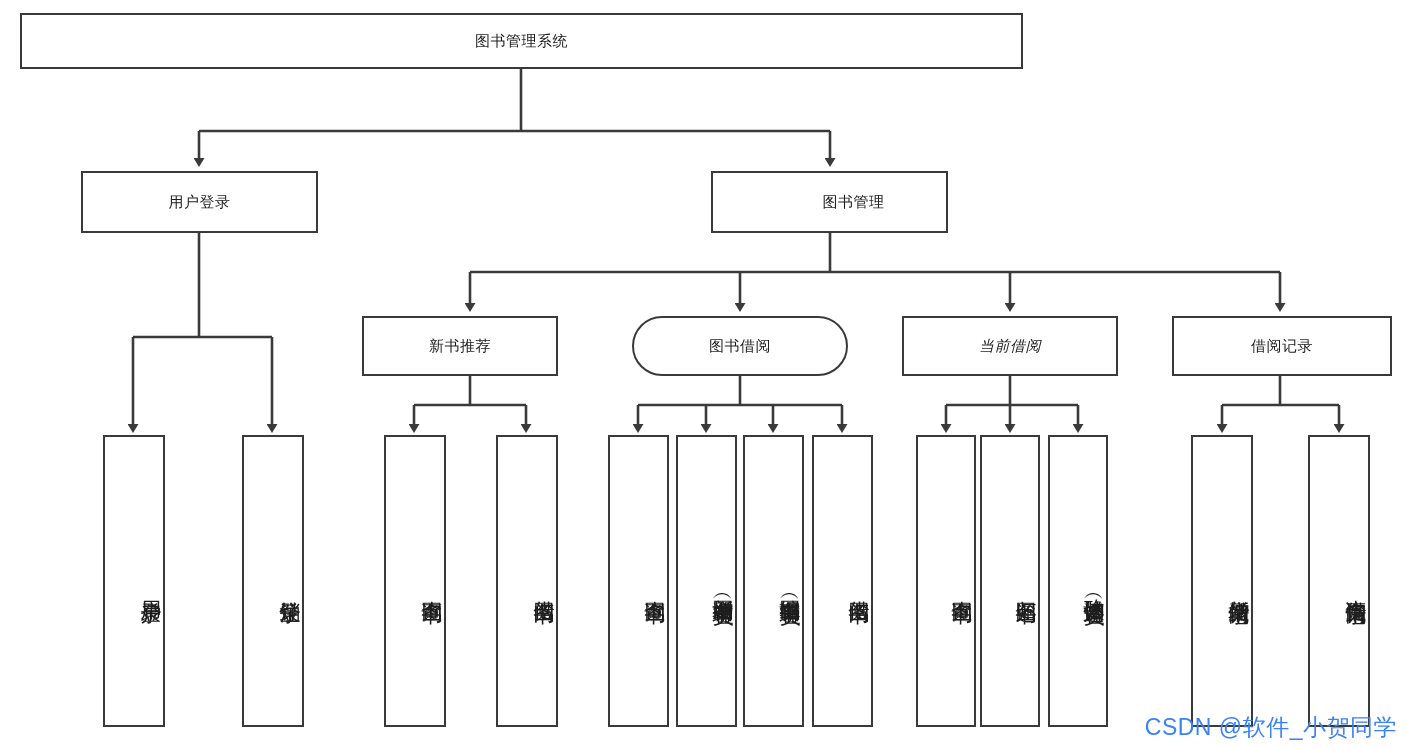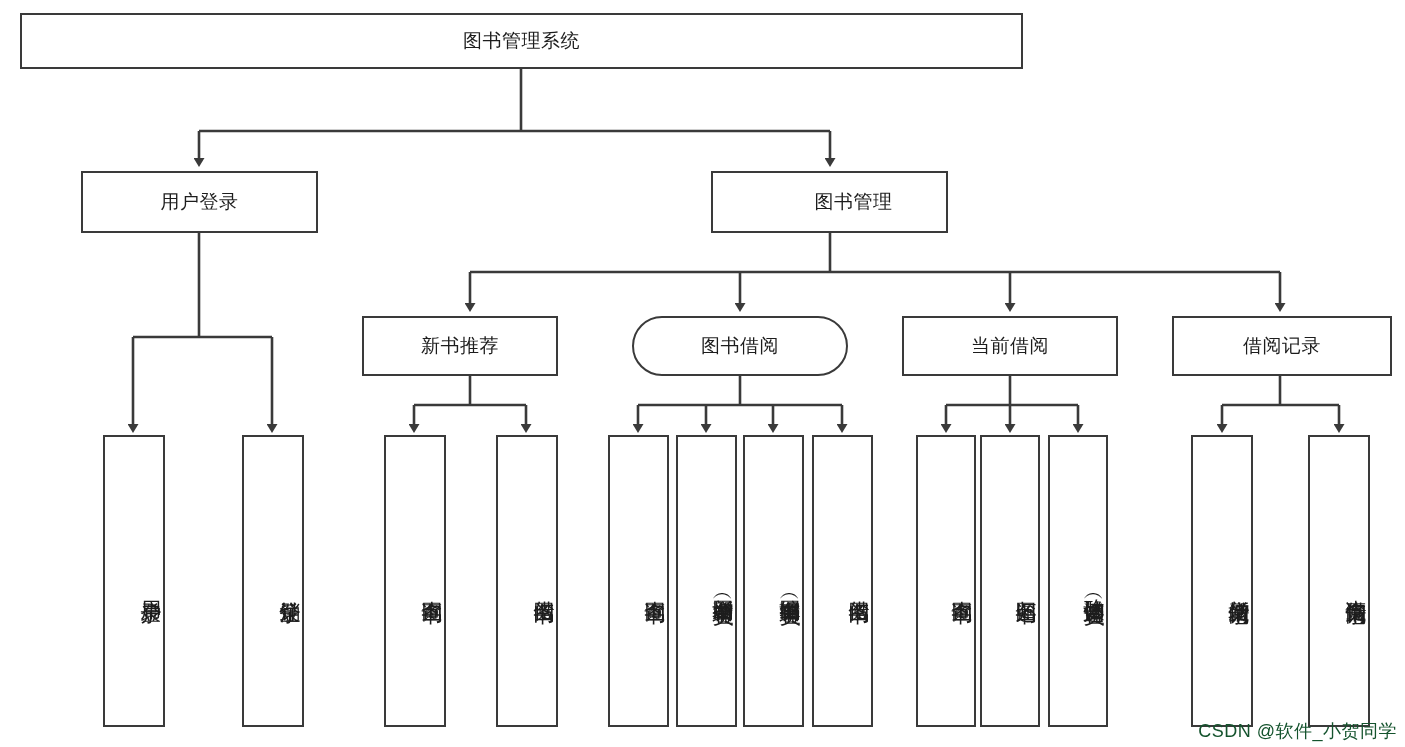--- a/index.html
+++ b/index.html
@@ -29,21 +29,21 @@
     position: absolute;
     box-sizing: border-box;
     background: #ffffff;
     border: 2px solid #3a3a3a;
     display: flex;
     align-items: center;
     justify-content: center;
     color: #1d1d1d;
   }
   .node.h {
-    font-size: 19px;
+    font-size: 15px;
     line-height: 1.2;
     letter-spacing: 0.5px;
   }
   .node.v {
     font-size: 21px;
     line-height: 1.12;
     letter-spacing: 1px;
     writing-mode: vertical-rl;
     text-orientation: upright;
     align-items: flex-start;
@@ -56,22 +56,22 @@
   }
   .node.v .lbl {
     writing-mode: vertical-rl;
     text-orientation: upright;
     white-space: nowrap;
   }
   #watermark {
     position: absolute;
     right: 8px;
     bottom: 4px;
-    font-size: 18px;
-    color: #14532d;
+    font-size: 23px;
+    color: #3b82f6;
     letter-spacing: 0.5px;
     white-space: nowrap;
     user-select: none;
   }
 </style>
 </head>
 <body>
 
 <div id="canvas">
 
@@ -138,21 +138,21 @@
   <div class="node h" style="left:711px; top:171px; width:237px; height:62px;padding-left:48px;">
     <span class="lbl">图书管理</span>
   </div>
 
   <div class="node h" style="left:362px; top:316px; width:196px; height:60px;">
     <span class="lbl">新书推荐</span>
   </div>
   <div class="node h" style="left:632px; top:316px; width:216px; height:60px;border-radius:30px;">
     <span class="lbl">图书借阅</span>
   </div>
-  <div class="node h" style="left:902px; top:316px; width:216px; height:60px;">
+  <div class="node h" style="left:902px; top:316px; width:216px; height:60px;font-style:italic;">
     <span class="lbl">当前借阅</span>
   </div>
   <div class="node h" style="left:1172px; top:316px; width:220px; height:60px;">
     <span class="lbl">借阅记录</span>
   </div>
 
   <div class="node v" style="left:103px; top:435px; width:62px; height:292px;">
     <span class="lbl">用户登录</span>
   </div>
   <div class="node v" style="left:242px; top:435px; width:62px; height:292px;">

